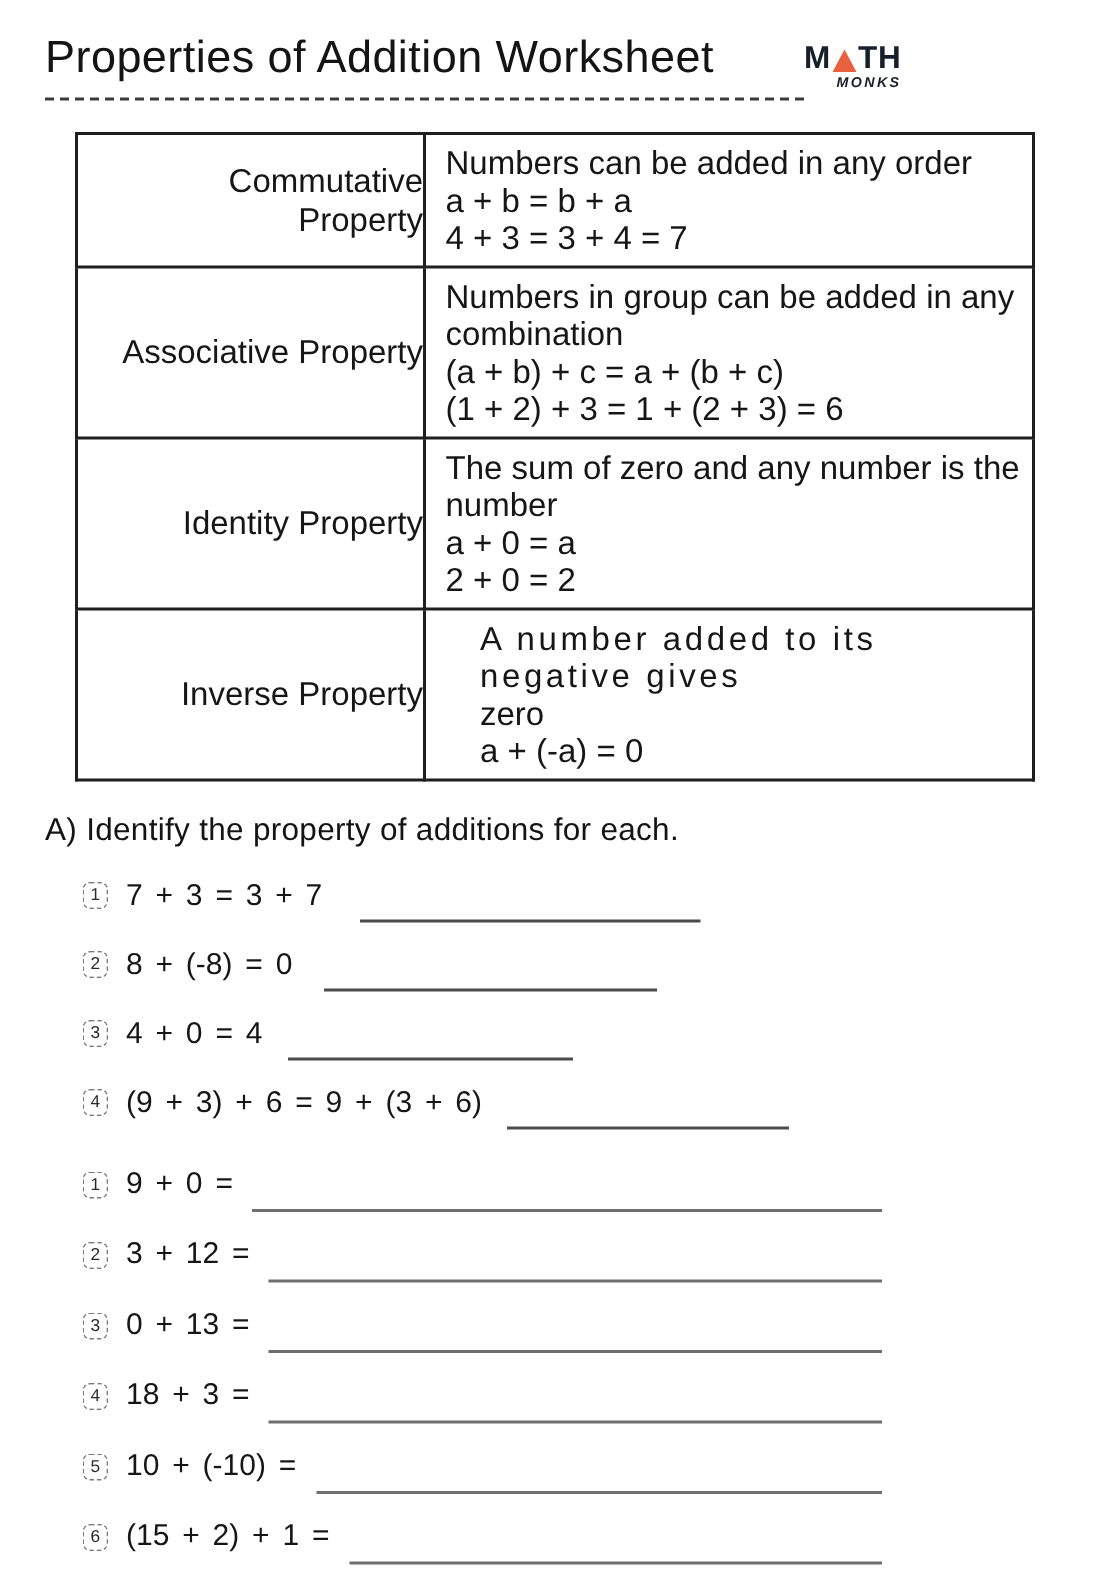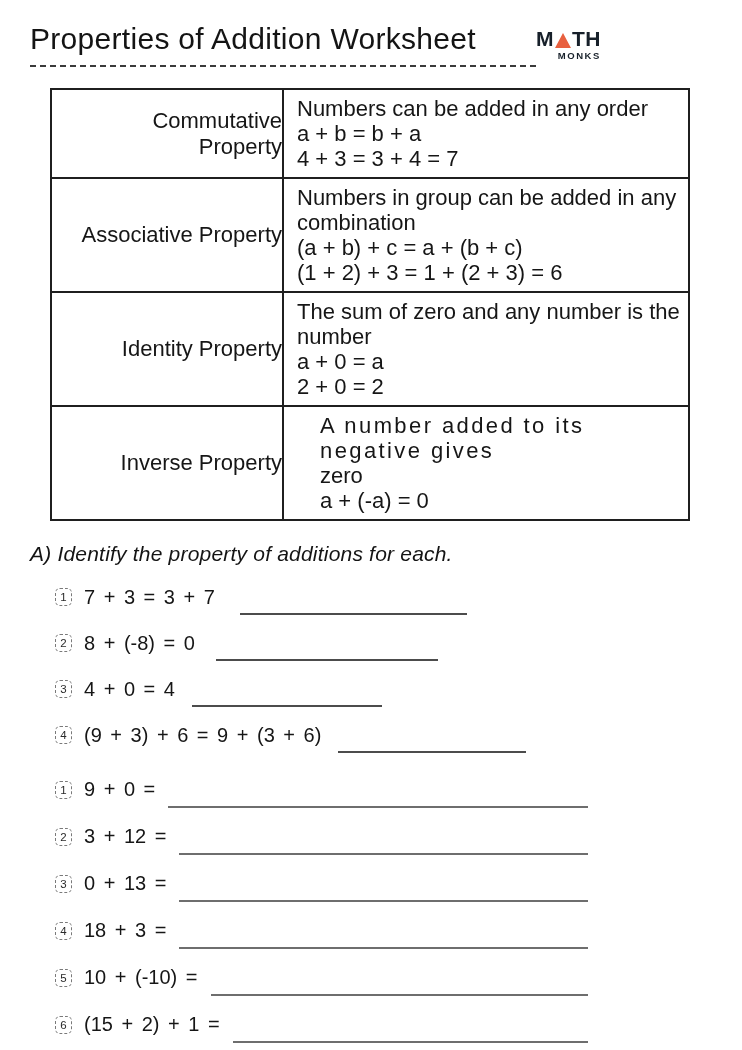--- a/index.html
+++ b/index.html
@@ -13,37 +13,37 @@
 
   
   .header { display: flex; justify-content: space-between; align-items: flex-start; }
   .title-wrap { }
   .page-title { font-size: 30px; font-weight: normal; letter-spacing: 0.3px; color: #141414; }
   .title-underline { width: 506px; height: 0; border-bottom: 2px dashed #3b3b3b; margin-top: 9px; }
 
   .logo { padding-top: 6px; margin-right: 2px; }
   .logo-top { display: flex; align-items: flex-end; font-size: 21px; font-weight: bold; color: #17202a; letter-spacing: 0.5px; line-height: 1; }
   .logo-triangle { width: 0; height: 0; border-left: 8px solid transparent; border-right: 8px solid transparent; border-bottom: 15px solid #e8603f; margin: 0 1px 1px 1px; display: inline-block; }
-  .logo-sub { font-size: 9.5px; font-weight: bold; letter-spacing: 1.6px; color: #17202a; text-align: right; margin-top: 1px; }
+  .logo-sub { font-size: 9.5px; font-weight: bold; letter-spacing: 1.6px; color: #17202a; text-align: right; margin-top: 1px; font-style: italic; }
 
   
   table.props { border-collapse: collapse; margin: 21px 0 0 20px; width: 640px; }
   table.props td { border: 2px solid #1f1f1f; vertical-align: middle; font-size: 22px; }
   td.prop-name { width: 232px; padding-left: 15px; color: #161616; text-align: right; }
   td.prop-desc { padding: 6px 8px 6px 13px; line-height: 25px; color: #161616; }
   .desc-line { }
   .desc-line.spread { letter-spacing: 2.4px; }
   tr.row-1 td { height: 84px; }
   tr.row-2 td { height: 111px; }
   tr.row-3 td { height: 102px; border-radius: 26px; }
   tr.row-4 td { height: 75px; padding-left: 36px; }
 
   
   .section-heading { font-size: 21px; color: #141414; letter-spacing: 0.2px; }
-  .section-a-heading { margin-top: 21px; font-style: italic; }
+  .section-a-heading { margin-top: 21px; }
   .section-b-heading { margin-top: 9px; }
 
   .q-list { margin-top: 8px; }
   .q-row { display: flex; align-items: center; padding-left: 25px; }
   .q-row.a-row { height: 46px; }
   .q-row.b-row { height: 47px; }
 
   .num-badge {
     width: 17px; height: 18px; flex: none;
     border: 1px dashed #7a7a7a; border-radius: 5px;

